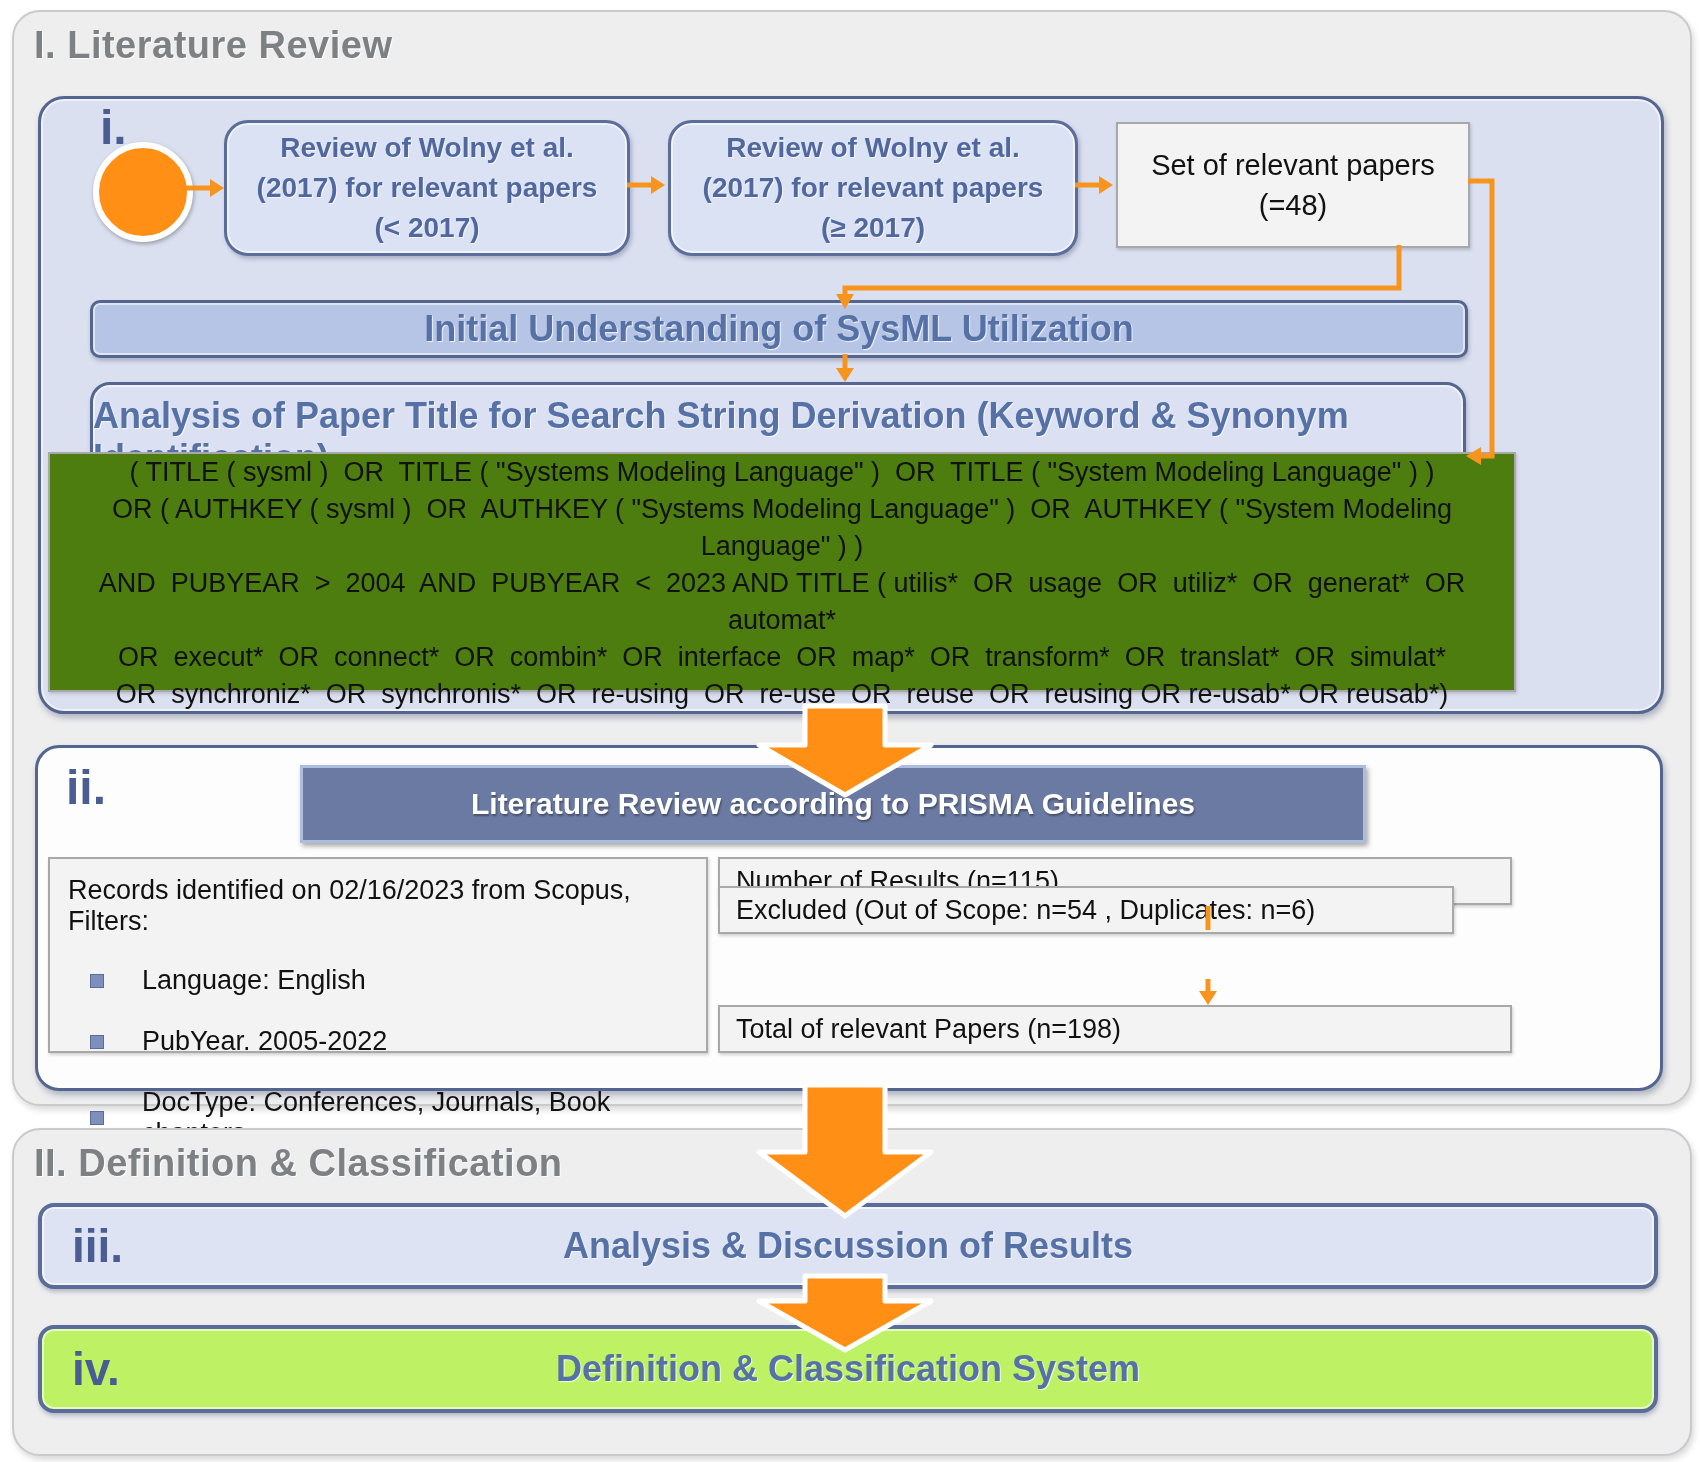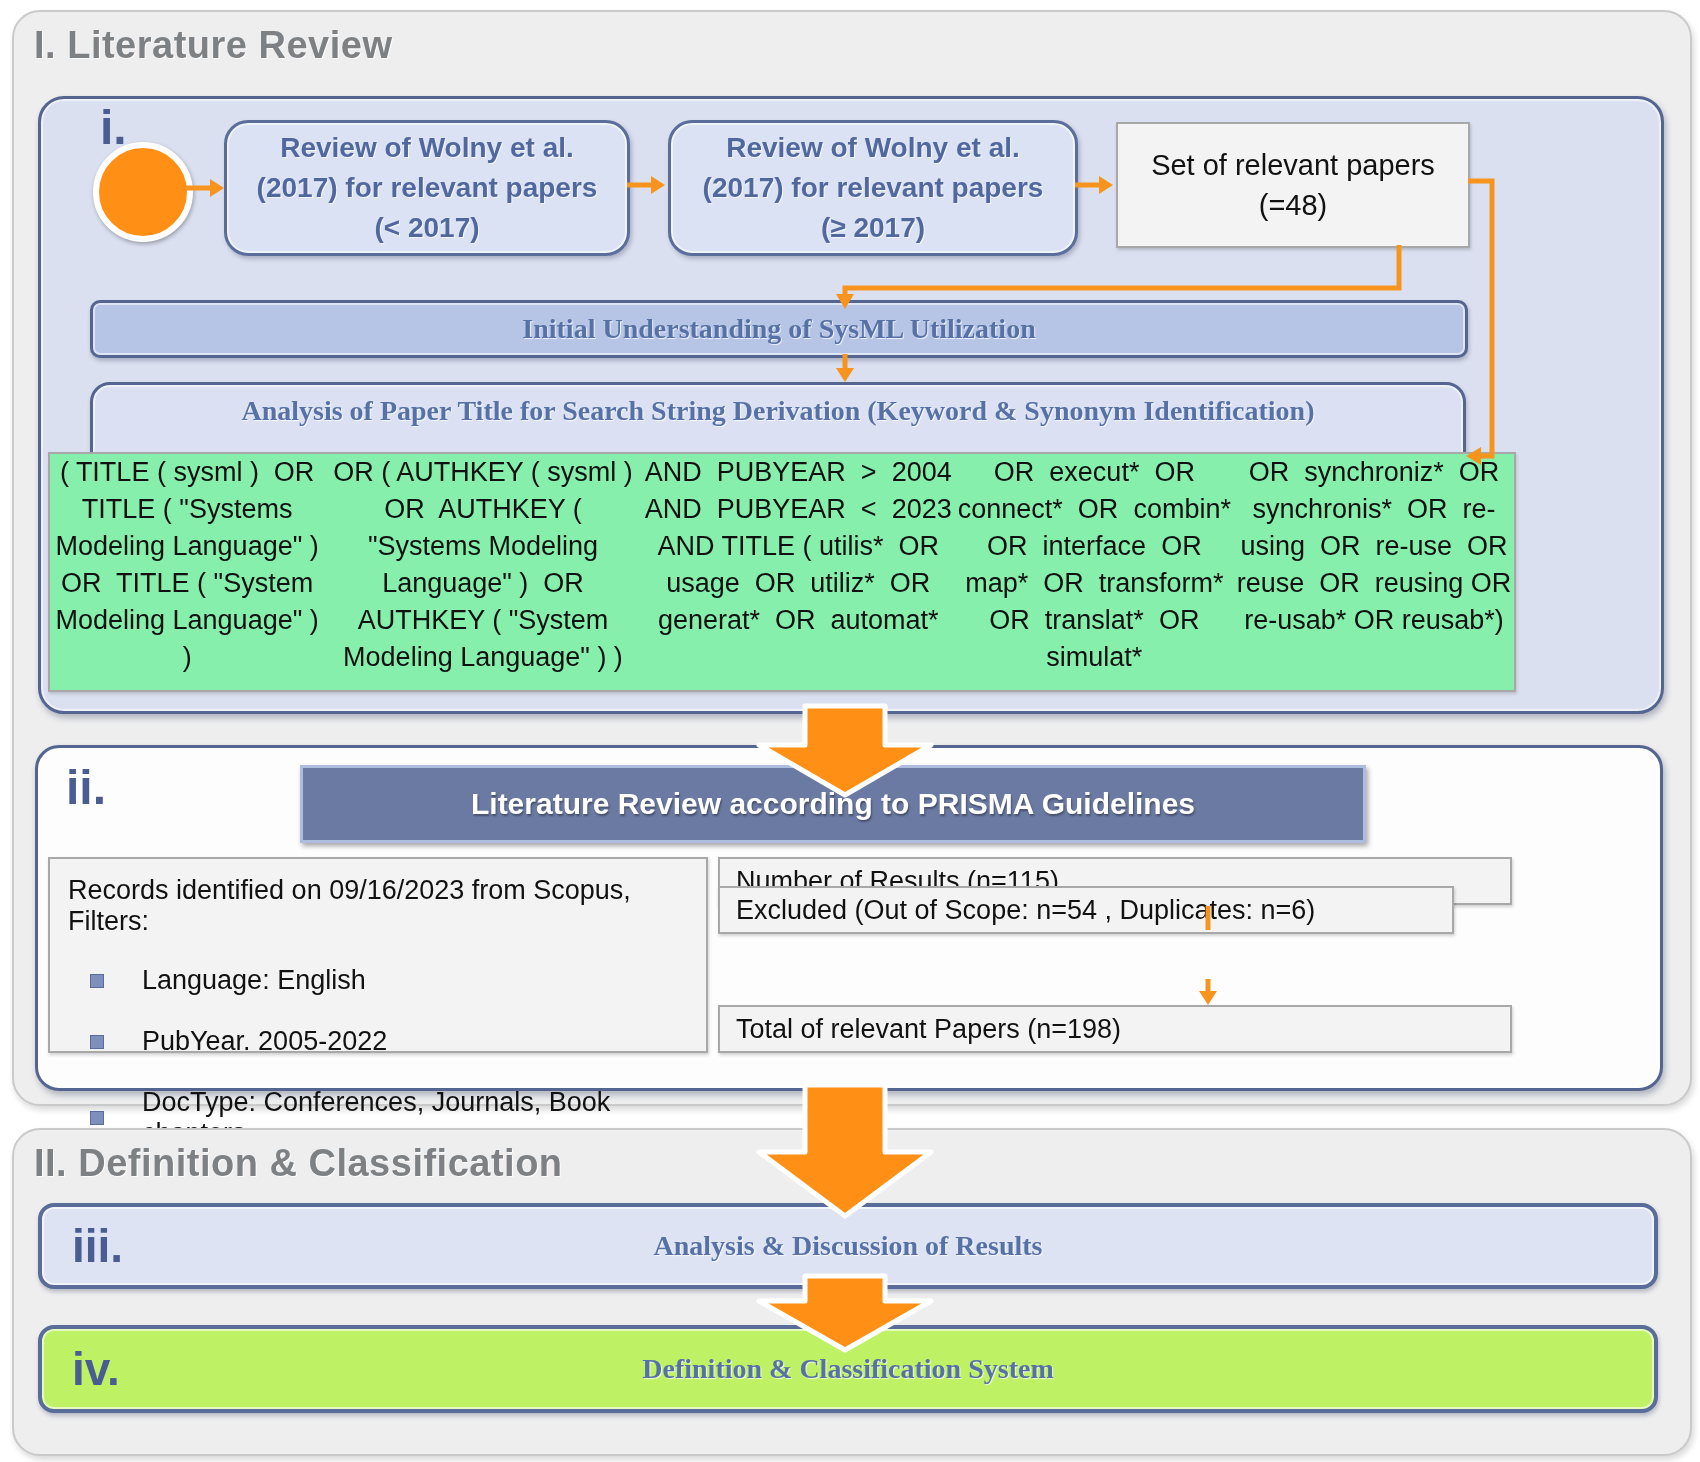--- a/index.html
+++ b/index.html
@@ -42,28 +42,27 @@
     background:#F3F3F4;border:2px solid #A8A8A8;
     box-shadow:1px 2px 3px rgba(0,0,0,0.18);
   }
   .graybox .ln{font-size:29px;color:#111;line-height:40px;text-align:left;}
   .hbar{
     background:#B6C4E6;border:3px solid #54668F;border-radius:10px;
     box-shadow:inset 0 0 0 2px rgba(255,255,255,0.55), 1px 3px 4px rgba(60,70,100,0.3);
     display:flex;align-items:center;justify-content:center;
   }
   .bar-text{
-    font-size:28px;font-weight:bold;color:#5571A5;text-align:center;
+    font-size:36px;font-weight:bold;color:#5571A5;text-align:left;
     text-shadow:1px 1px 1px rgba(255,255,255,0.8);
-    font-family:Liberation Serif, serif;
   }
   .searchbox{
-    background:#86efac;border:2px solid #A8A8A8;z-index:3;
+    background:#4d7c0f;border:2px solid #A8A8A8;z-index:3;
     box-shadow:1px 2px 3px rgba(0,0,0,0.15);
-    display:flex;flex-direction:row;justify-content:space-between;
+    display:flex;flex-direction:column;justify-content:space-between;
   }
   .search-line{
     font-size:27px;color:#111;line-height:37px;text-align:center;white-space:pre-wrap;
   }
   .prisma{
     background:#6B7AA3;border:3px solid #AEBCE0;z-index:2;
     box-shadow:2px 3px 5px rgba(0,0,0,0.35);
     display:flex;align-items:center;justify-content:center;
   }
   .prisma-text{
@@ -139,21 +138,21 @@
   </div>
 
   <div class="abs whitepanel" style="left:35px;top:745px;width:1622px;height:340px;"></div>
   <div class="abs step-label" style="left:66px;top:764px;">ii.</div>
 
   <div class="abs prisma" style="left:300px;top:765px;width:1060px;height:72px;">
     <div class="prisma-text">Literature Review according to PRISMA Guidelines</div>
   </div>
 
   <div class="abs graybox records" style="left:48px;top:857px;width:660px;height:196px;">
-    <div class="records-title">Records identified on 09/16/2023 from Scopus, Filters:</div>
+    <div class="records-title">Records identified on 02/16/2023 from Scopus, Filters:</div>
     <div class="bullet-row">
       <span class="bullet-square"></span>
       <span class="bullet-text">Language: English</span>
     </div>
     <div class="bullet-row">
       <span class="bullet-square"></span>
       <span class="bullet-text">PubYear. 2005-2022</span>
     </div>
     <div class="bullet-row">
       <span class="bullet-square"></span>

